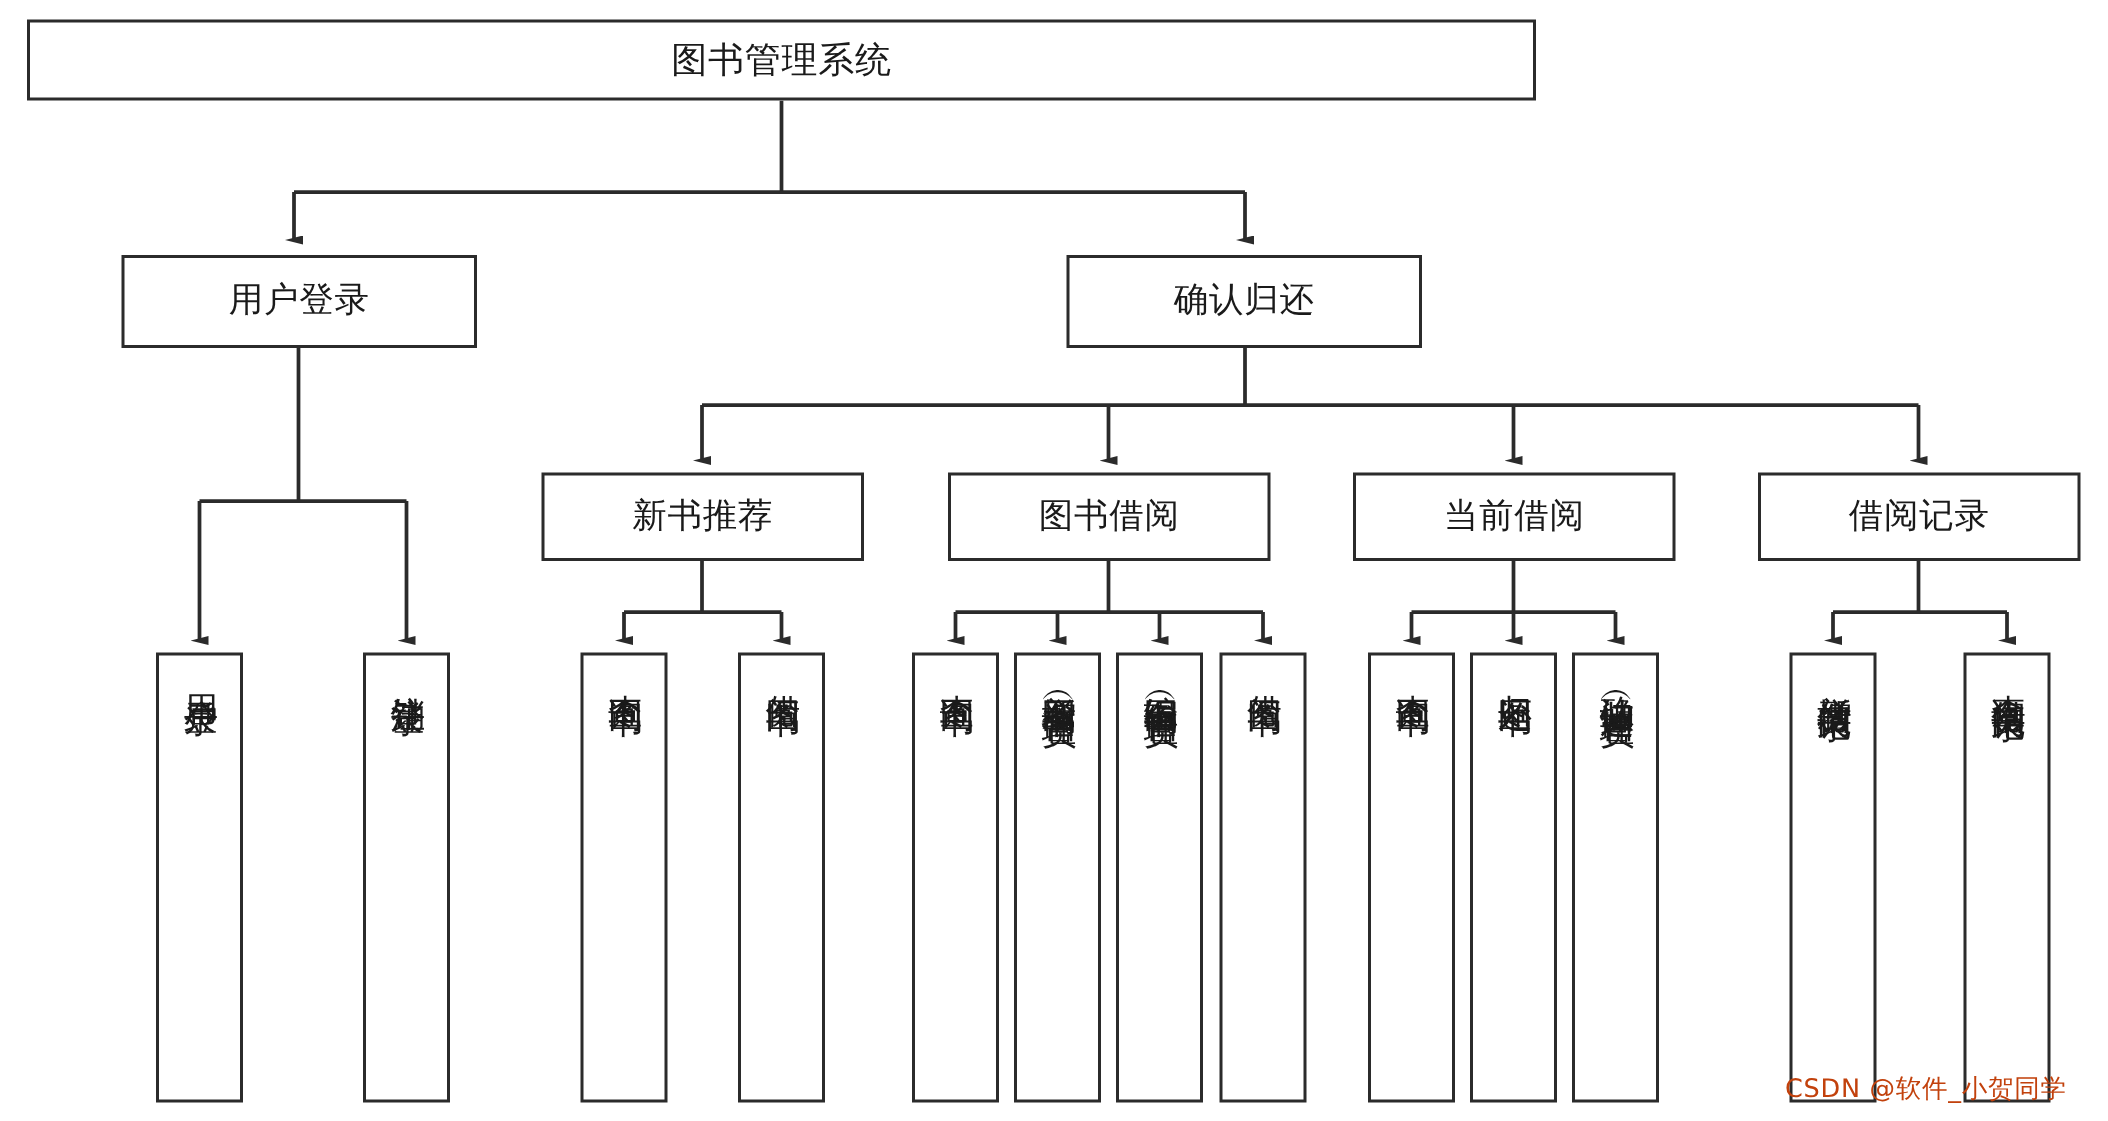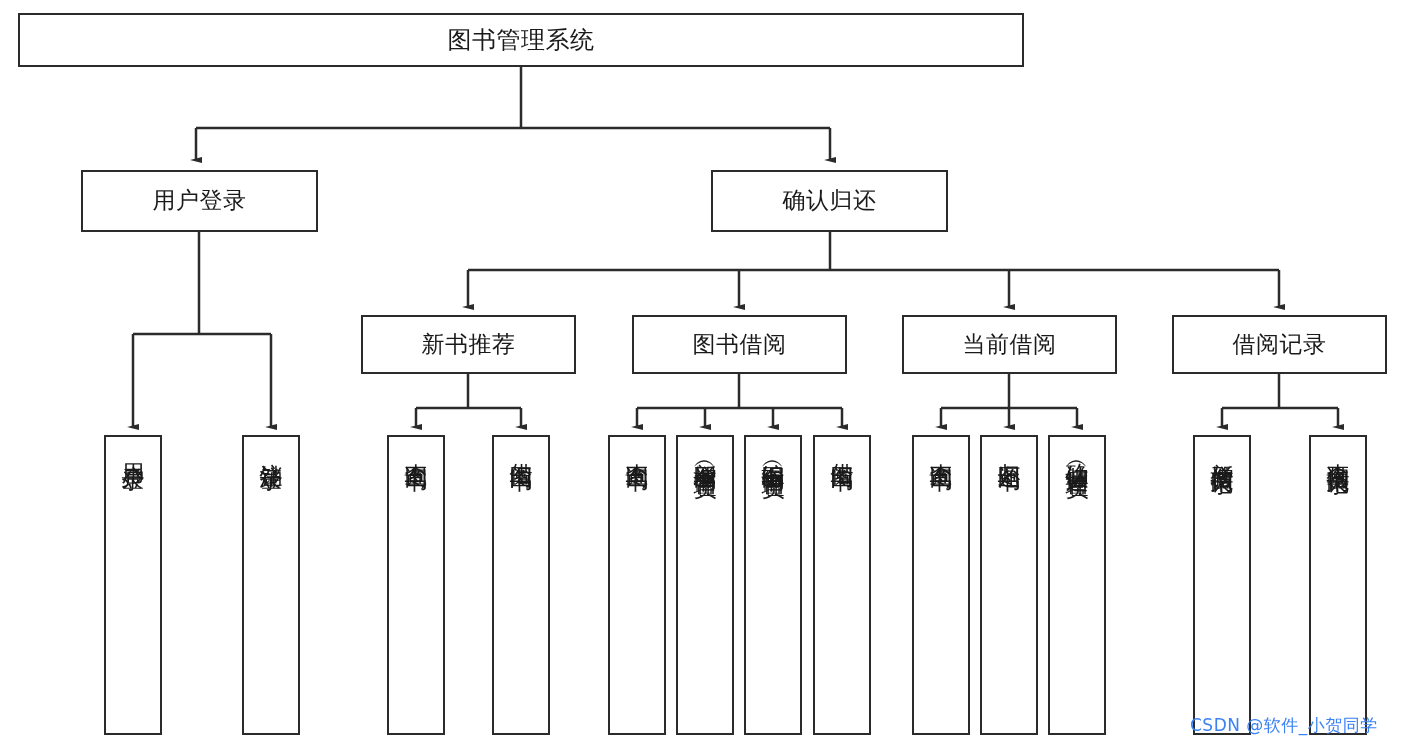--- a/index.html
+++ b/index.html
@@ -60,21 +60,21 @@
     letter-spacing: 2px;
     line-height: 1;
     white-space: pre-wrap;
     max-height: 285px;
   }
   .watermark {
     position: absolute;
     left: 1190px;
     top: 714px;
     font-size: 17px;
-    color: #3b82f6;
+    color: #c2410c;
     letter-spacing: 0.5px;
     z-index: 5;
     white-space: nowrap;
     font-family: "DejaVu Sans", "Liberation Sans", sans-serif;
   }
 </style>
 </head>
 <body>
 
 <div id="canvas">

